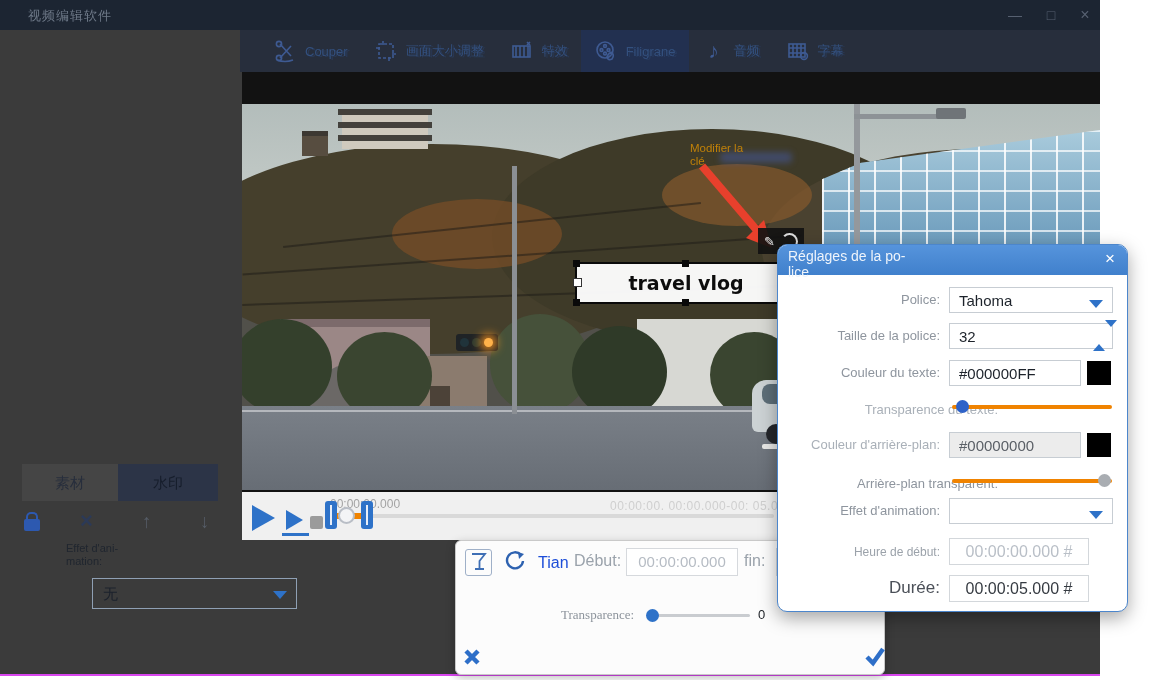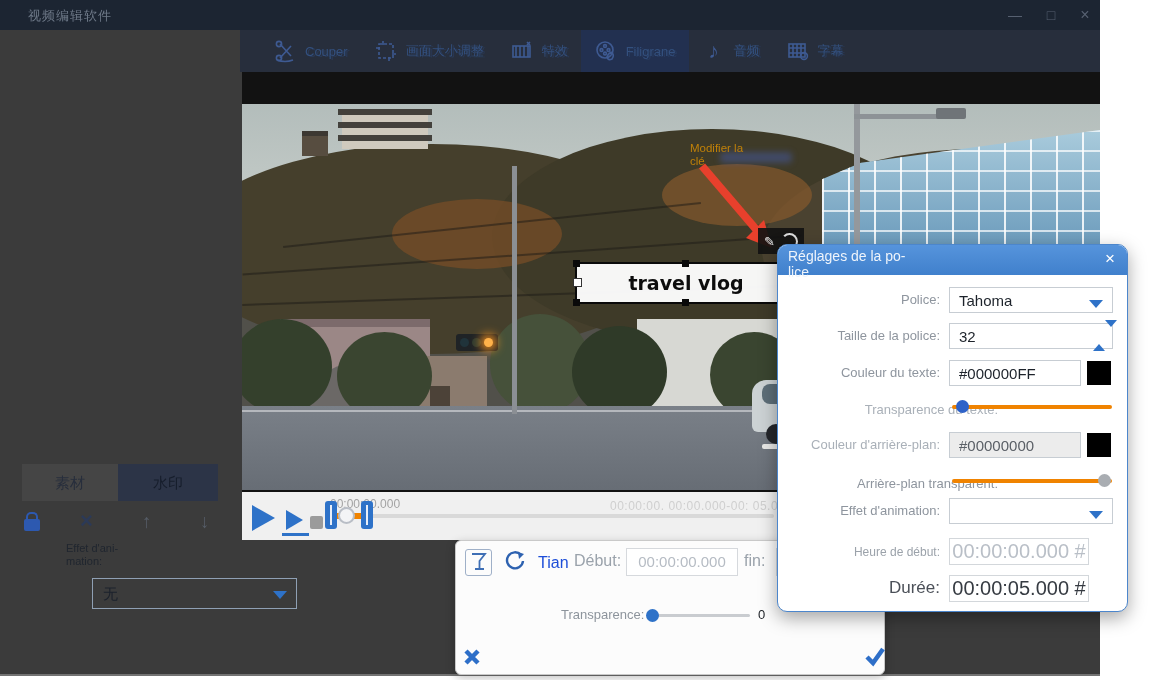--- a/index.html
+++ b/index.html
@@ -1,20 +1,20 @@
 <!DOCTYPE html>
 <html><head>
 <meta charset="utf-8">
 <style>
   html,body{margin:0;padding:0;background:#fff;}
   .screen{position:relative;width:1152px;height:680px;background:#ffffff;overflow:hidden;
           font-family:"Liberation Sans",sans-serif;-webkit-font-smoothing:antialiased;}
   
   .appwin{position:absolute;left:0;top:0;width:1100px;height:674px;background:#3b3b3b;
-          border-bottom:2px solid #737373;}
+          border-bottom:2px solid #d946ef;}
   
   .titlebar{position:absolute;left:0;top:0;width:1100px;height:30px;background:#1c2532;}
   .title{position:absolute;left:28px;top:7px;font-size:13px;color:#6e7988;letter-spacing:1px;}
   .winbtn{position:absolute;top:5px;width:26px;height:20px;color:#566070;font-size:14px;
           text-align:center;line-height:20px;cursor:default;}
   .winbtn.min{left:1002px;} .winbtn.max{left:1038px;} .winbtn.cls{left:1072px;font-size:16px;}
   
   .toolbar{position:absolute;left:240px;top:30px;width:860px;height:42px;background:#272e3c;
            display:flex;align-items:center;padding-left:20px;box-sizing:border-box;}
   .tb-item{display:flex;align-items:center;gap:8px;height:42px;padding:0 13px;}
@@ -164,21 +164,21 @@
            border-radius:3px;box-sizing:border-box;}
   .glassic svg{width:25px;height:25px;display:block;}
   .refic{position:absolute;left:48px;top:9px;width:22px;height:22px;}
   .fontname{position:absolute;left:82px;top:13px;font-size:16px;color:#1d4ed8;}
   .lbl-deb{position:absolute;left:118px;top:11px;font-size:16px;color:#9aa2ab;}
   .inp{position:absolute;border:1px solid #d6d9dd;background:#fff;box-sizing:border-box;
        font-size:15px;color:#b6bcc4;text-align:center;line-height:26px;}
   .inp-start{left:170px;top:7px;width:112px;height:28px;}
   .lbl-fin{position:absolute;left:288px;top:11px;font-size:16px;color:#9aa2ab;}
   .inp-end{left:320px;top:7px;width:100px;height:28px;}
-  .lbl-tra{position:absolute;left:105px;top:66px;font-size:13px;color:#8d949c;}
+  .lbl-tra{position:absolute;left:105px;top:66px;font-size:13px;color:#8d949c;font-family:Liberation Serif, serif;}
   .tra-track{position:absolute;left:192px;top:73px;width:102px;height:3px;background:#c9ccd0;border-radius:2px;}
   .tra-thumb{position:absolute;left:-2px;top:-5px;width:13px;height:13px;background:#2e72c8;border-radius:50%;}
   .tra-val{position:absolute;left:302px;top:66px;font-size:13px;color:#1d2126;}
   .ed-x{position:absolute;left:6px;top:106px;width:20px;height:20px;}
   .ed-check{position:absolute;left:408px;top:104px;width:22px;height:22px;}
   
   .dialog{position:absolute;left:777px;top:244px;width:351px;height:368px;background:#ffffff;
           border:1px solid #4c86cc;border-radius:10px;box-sizing:border-box;z-index:30;
           box-shadow:0 6px 18px rgba(0,0,0,.35);}
   .dhead{position:absolute;left:0;top:0;width:100%;height:30px;border-radius:9px 9px 0 0;
@@ -196,21 +196,21 @@
   .swatch{position:absolute;left:309px;top:1px;width:24px;height:24px;background:#000;}
   .spin{position:absolute;right:7px;top:3px;width:12px;}
   .spin .u{width:0;height:0;border-left:6px solid transparent;border-right:6px solid transparent;
            border-bottom:7px solid #2e72c8;margin-bottom:3px;}
   .spin .d{width:0;height:0;border-left:6px solid transparent;border-right:6px solid transparent;
            border-top:7px solid #2e72c8;}
   .dslider{position:absolute;left:174px;width:160px;height:4px;background:#f08300;border-radius:2px;z-index:2;}
   .dthumb{position:absolute;top:-5px;width:13px;height:13px;border-radius:50%;}
   .dthumb.blue{left:4px;background:#2e62c8;} .dthumb.grayth{left:146px;background:#a9adb2;}
   .tinp{position:absolute;left:171px;top:0;width:140px;height:27px;border:1px solid #d3d7db;
-        box-sizing:border-box;font-size:20px;text-align:center;line-height:25px;}
+        box-sizing:border-box;font-size:16px;text-align:center;line-height:25px;}
   .tinp.dimtext{color:#b9bfc7;} .tinp.darktext{color:#363b42;}
   .dlabel.big{font-size:17px;color:#4b5058;top:3px;}
   .dlabel.small{font-size:12px;color:#9ba2aa;top:7px;}
 </style>
 </head>
 <body>
 
 <div class="screen">
   <div class="appwin">
 

